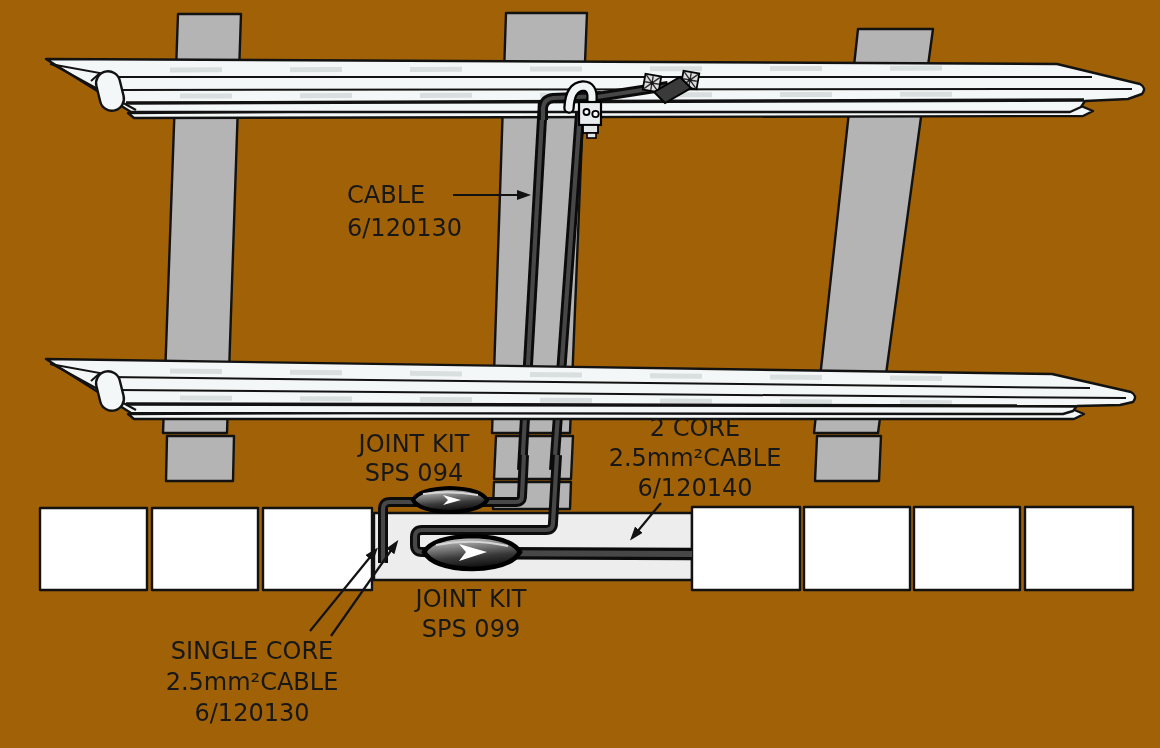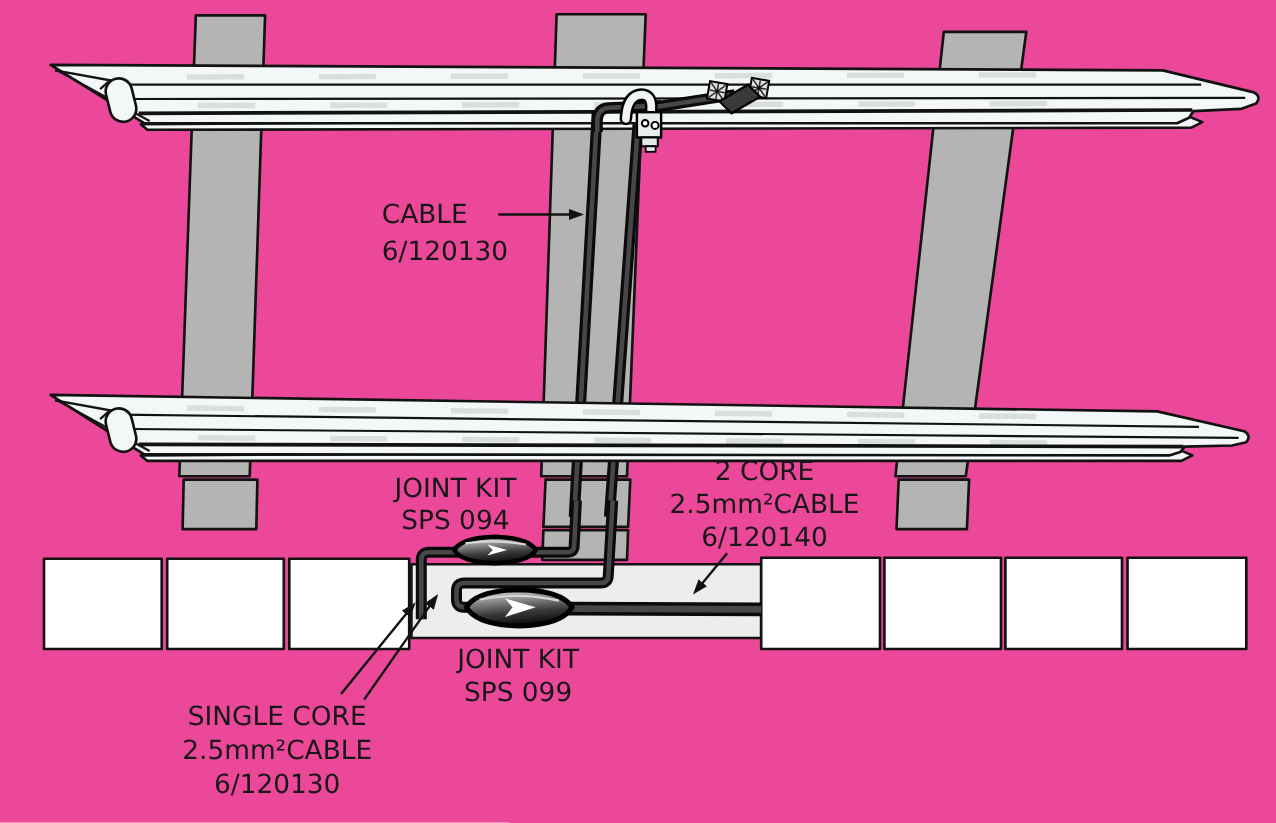--- a/index.html
+++ b/index.html
@@ -1,16 +1,16 @@
 <!DOCTYPE html>
 <html><head>
 <meta charset="utf-8">
 <style>
   html,body{margin:0;padding:0;background:#ffffff;}
-  .stage{width:1160px;height:748px;background:#ec4899;position:relative;overflow:hidden;}
+  .stage{width:1160px;height:748px;background:#a16207;position:relative;overflow:hidden;}
   svg{display:block;}
   .ol{stroke:#121212;stroke-width:2.4;stroke-linejoin:round;}
   .thin{stroke:#121212;stroke-width:2;fill:none;}
   .heavy{stroke:#121212;stroke-width:3.4;fill:none;}
   .dash{stroke:#d9dedf;stroke-width:5;fill:none;stroke-dasharray:52 68;}
   .cabO{fill:none;stroke:#0b0b0b;stroke-width:10;stroke-linejoin:round;stroke-linecap:butt;}
   .cabI{fill:none;stroke:#474747;stroke-width:4.2;stroke-linejoin:round;stroke-linecap:butt;}
   .c2O{stroke-width:12.5;}
   .c2I{stroke-width:6;}
   .ann{stroke:#121212;stroke-width:2.2;fill:none;}

